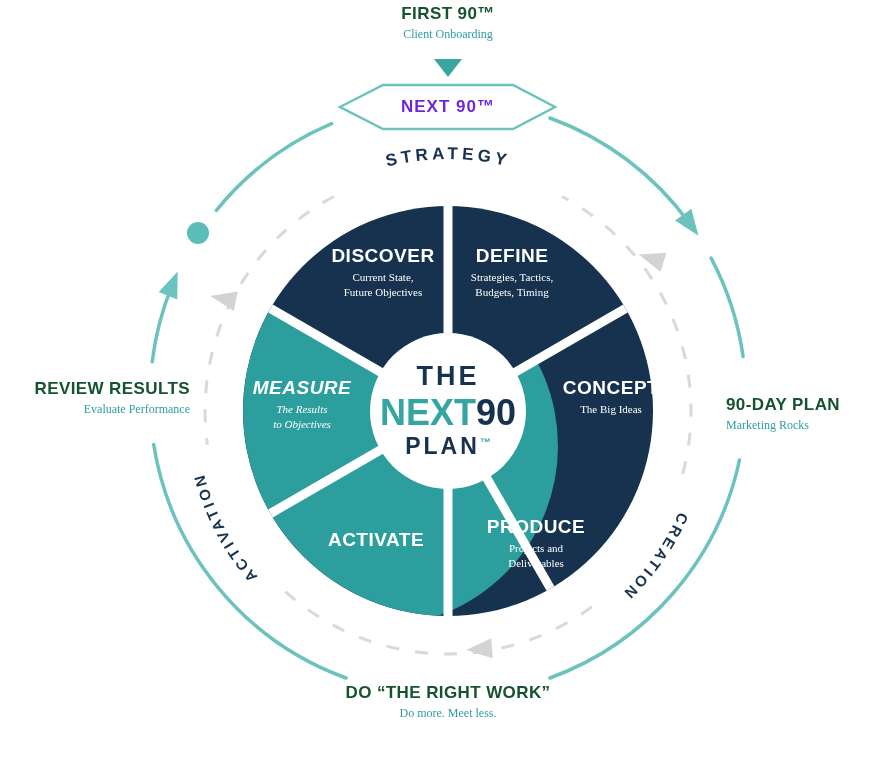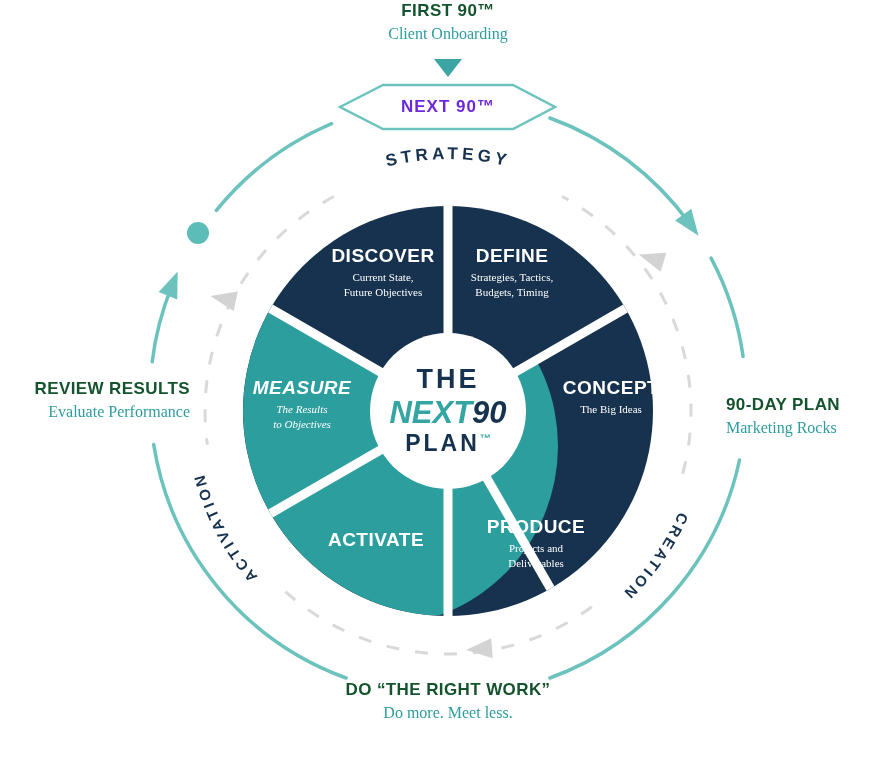--- a/index.html
+++ b/index.html
@@ -4,32 +4,32 @@
 <style>
   html,body{margin:0;padding:0;background:#fff;}
   .stage{position:relative;width:896px;height:760px;background:#fff;overflow:hidden;
          font-family:"Liberation Sans",sans-serif;}
   .stage svg{position:absolute;left:0;top:0;}
 
   .abs{position:absolute;}
   .centered{transform:translate(-50%,-50%);text-align:center;}
 
   .lbl-title{font-weight:bold;font-size:17px;color:#14532d;letter-spacing:.4px;line-height:1.2;}
-  .lbl-sub{font-family:"Liberation Serif",serif;font-size:16px;color:#2e9c9e;line-height:1.3;margin-top:3px;}
+  .lbl-sub{font-family:"Liberation Serif",serif;font-size:12px;color:#2e9c9e;line-height:1.3;margin-top:3px;}
 
   .seg{width:180px;}
   .seg-title{font-weight:bold;font-size:19px;color:#ffffff;letter-spacing:.5px;margin-bottom:3px;}
   .seg-sub{font-family:"Liberation Serif",serif;font-size:11px;color:#ffffff;
            white-space:pre-line;line-height:1.4;}
 
   .badge-text{font-weight:bold;font-size:17px;color:#6d28d9;letter-spacing:1px;}
 
   .center-block{width:160px;}
   .center-the{font-weight:bold;font-size:27px;color:#16324e;letter-spacing:3px;line-height:1.1;}
-  .center-brand{font-style:italic;font-weight:800;font-size:31px;letter-spacing:0px;line-height:1.15;}
+  .center-brand{font-weight:800;font-size:36px;letter-spacing:0px;line-height:1.15;}
   .center-brand .accent{color:#35a5a4;}
   .center-brand .num{color:#16324e;}
   .center-plan{font-weight:bold;font-size:23px;color:#16324e;letter-spacing:3px;line-height:1.15;}
   .center-plan sup{font-size:11px;color:#35a5a4;letter-spacing:0;}
 
   .ta-right{text-align:right;}
   .ta-left{text-align:left;margin-top:20px;}
 </style>
 </head>
 <body>

